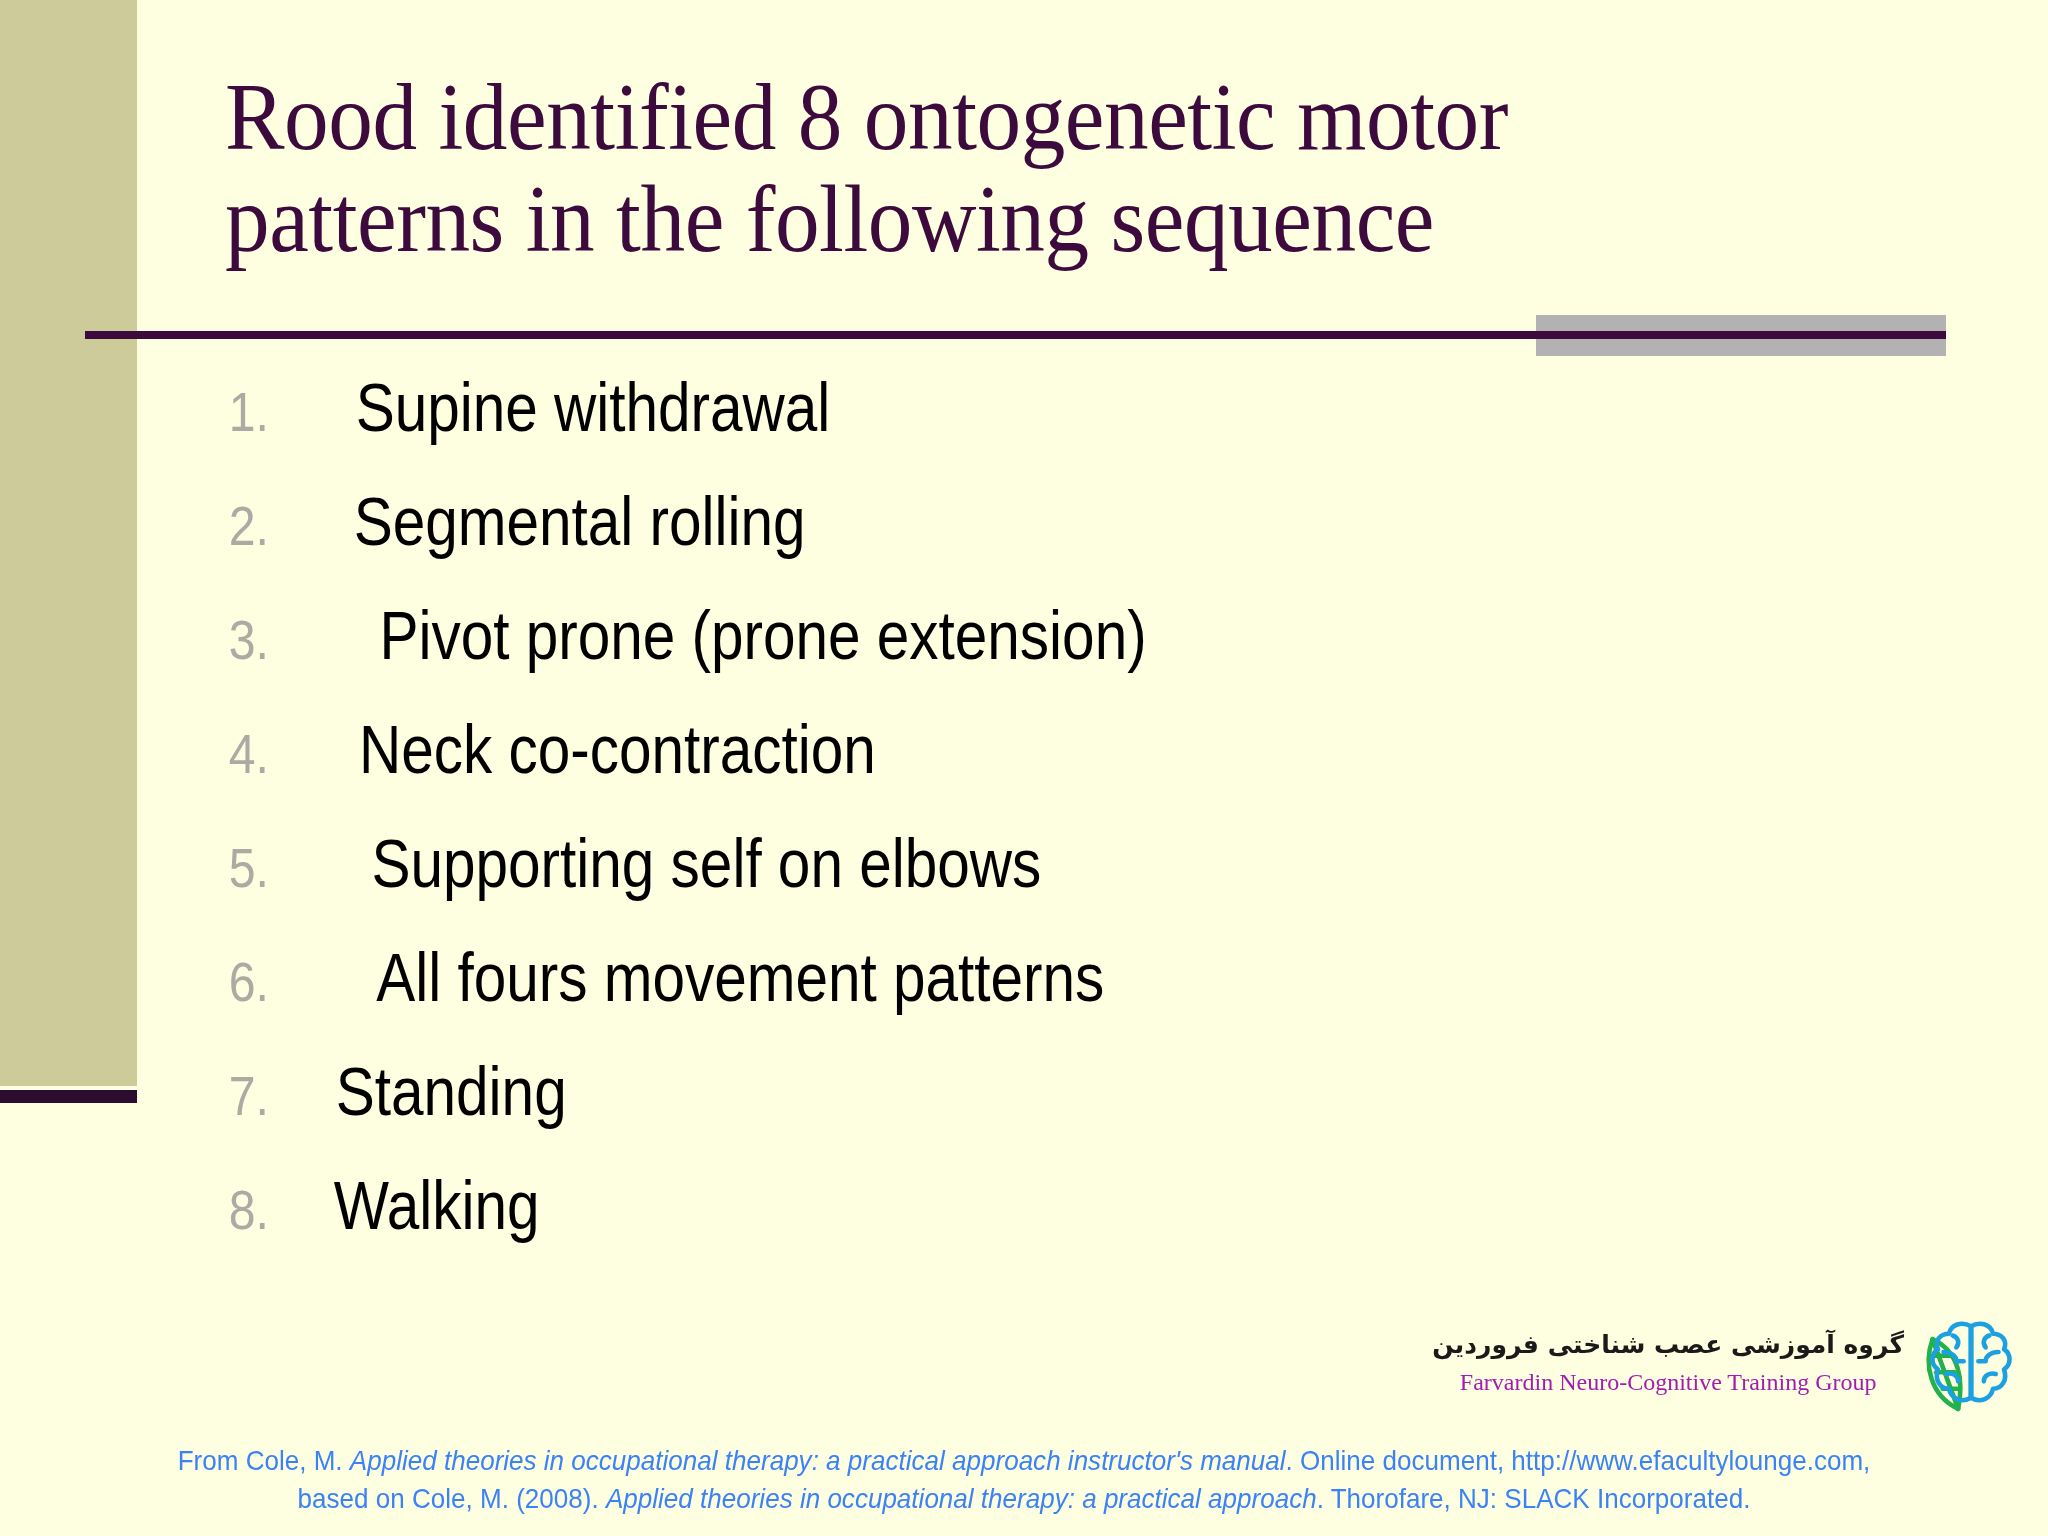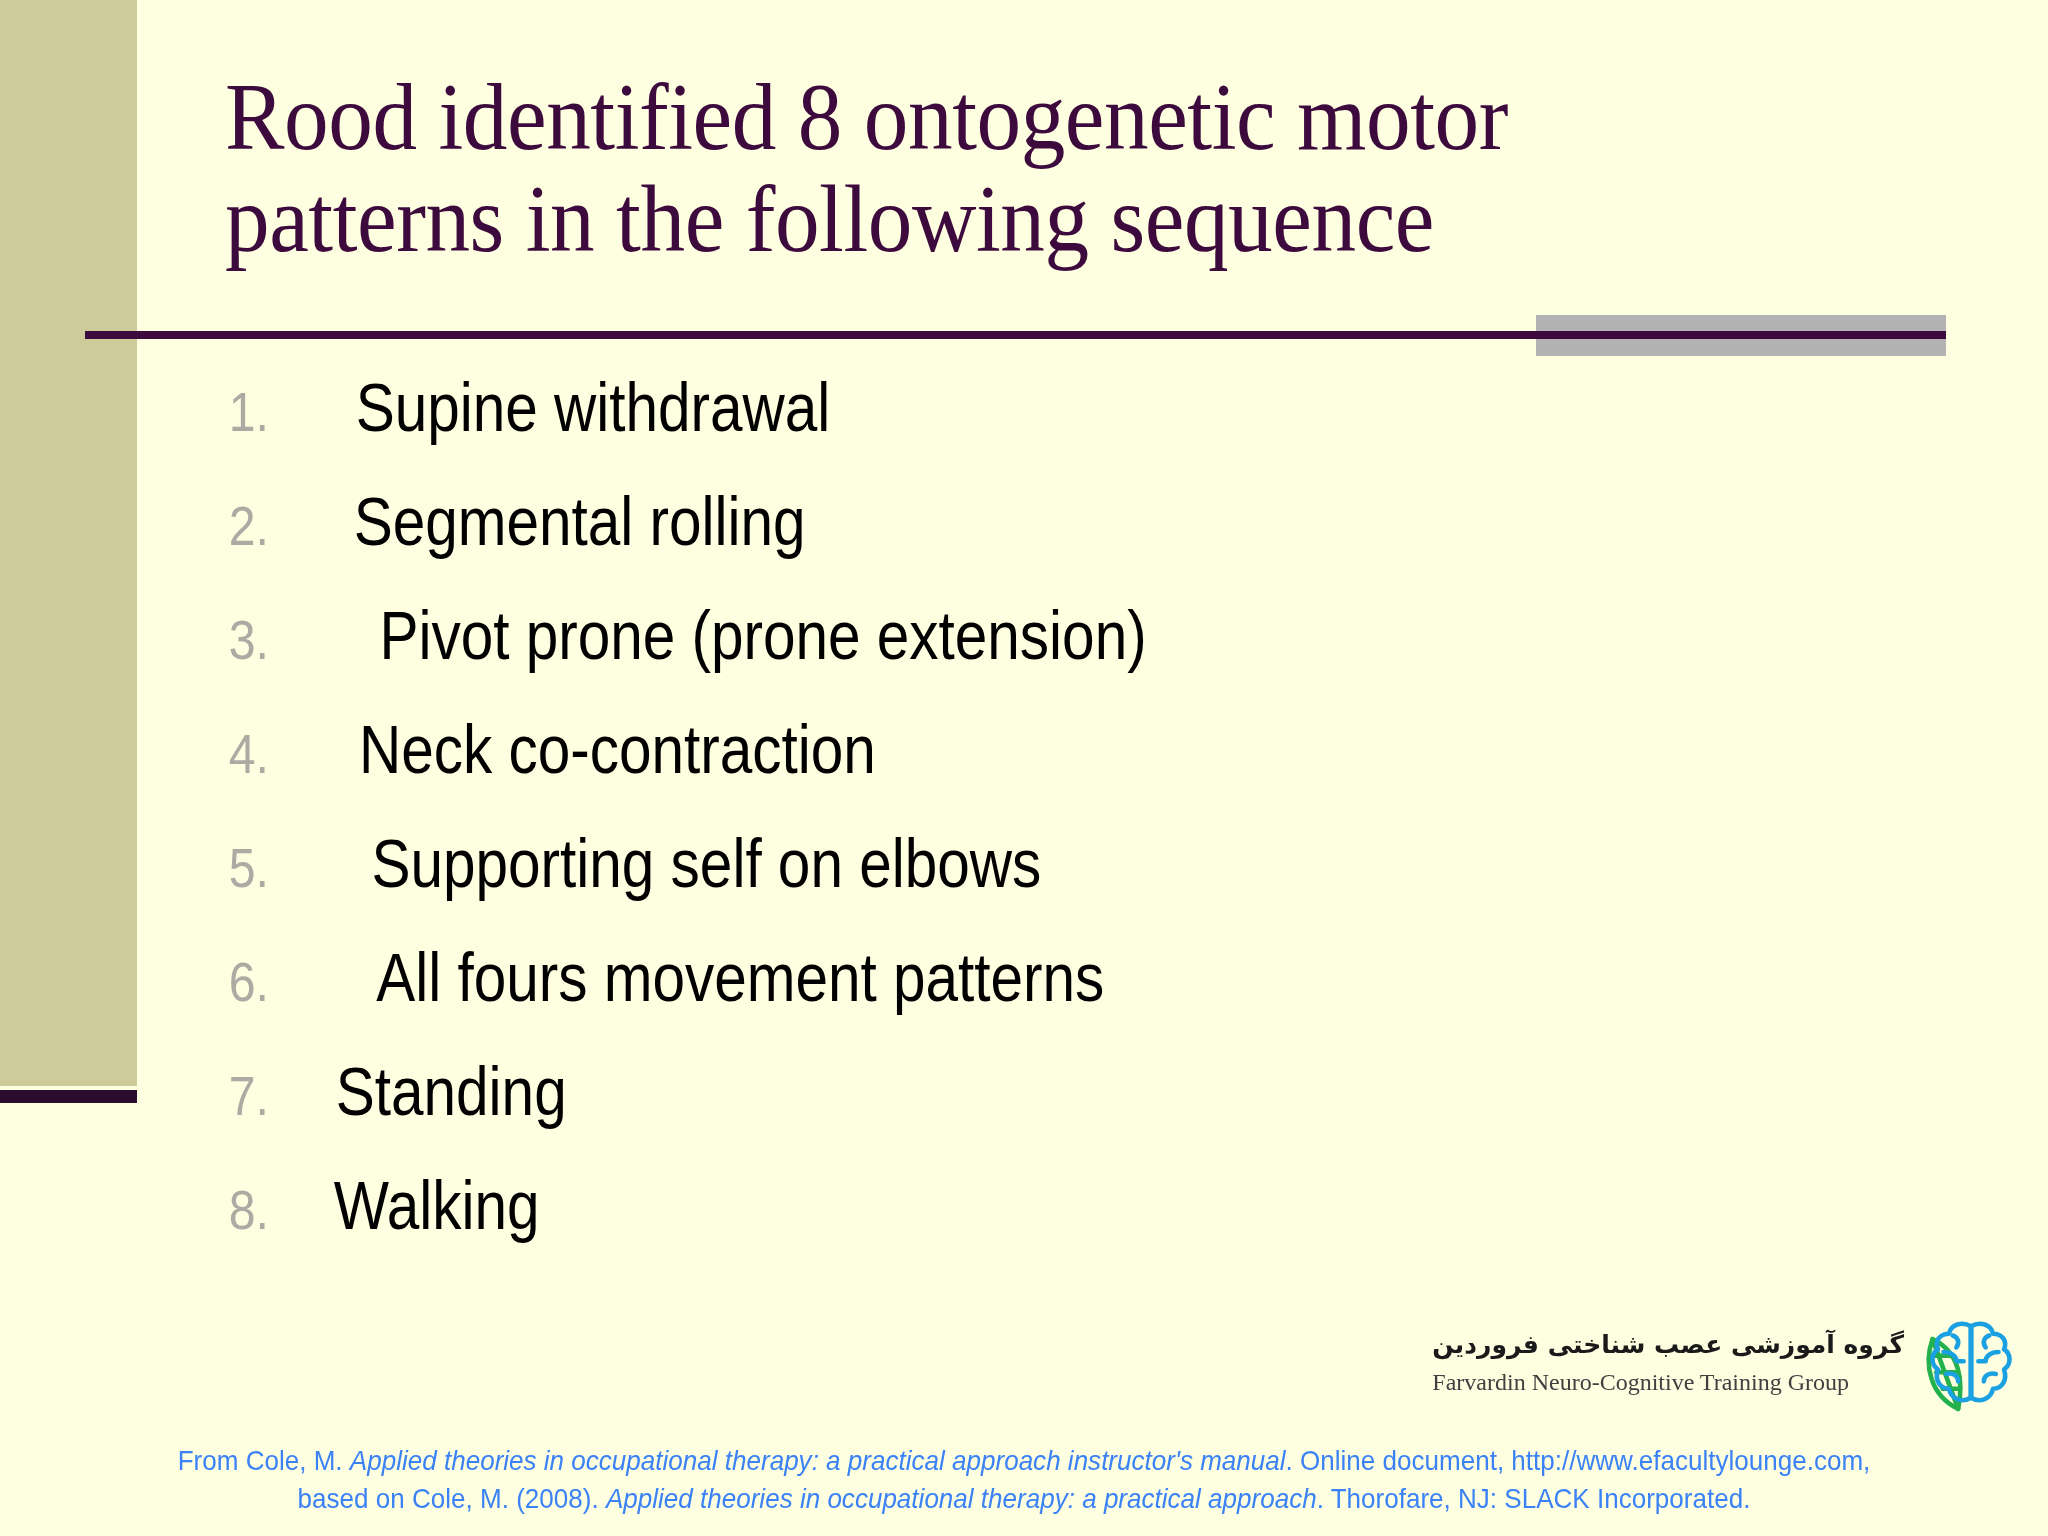--- a/index.html
+++ b/index.html
@@ -107,35 +107,35 @@
   
   #org-logo {
     position: absolute;
     right: 22px;
     bottom: 118px;
     display: flex;
     align-items: center;
     gap: 12px;
   }
   #org-logo-text {
-    text-align: left;
+    text-align: center;
     line-height: 1.12;
   }
   #org-name-fa {
     font-family: "DejaVu Sans", sans-serif;
     font-size: 25px;
     font-weight: bold;
     color: #1A1A1A;
     direction: rtl;
     white-space: nowrap;
   }
   #org-name-en {
     font-family: "Liberation Serif", serif;
     font-size: 24px;
-    color: #404040;
+    color: #a21caf;
     white-space: nowrap;
     margin-top: 10px;
   }
   #brain-leaf-icon {
     width: 110px;
     height: 110px;
     flex: 0 0 110px;
   }
 
   

